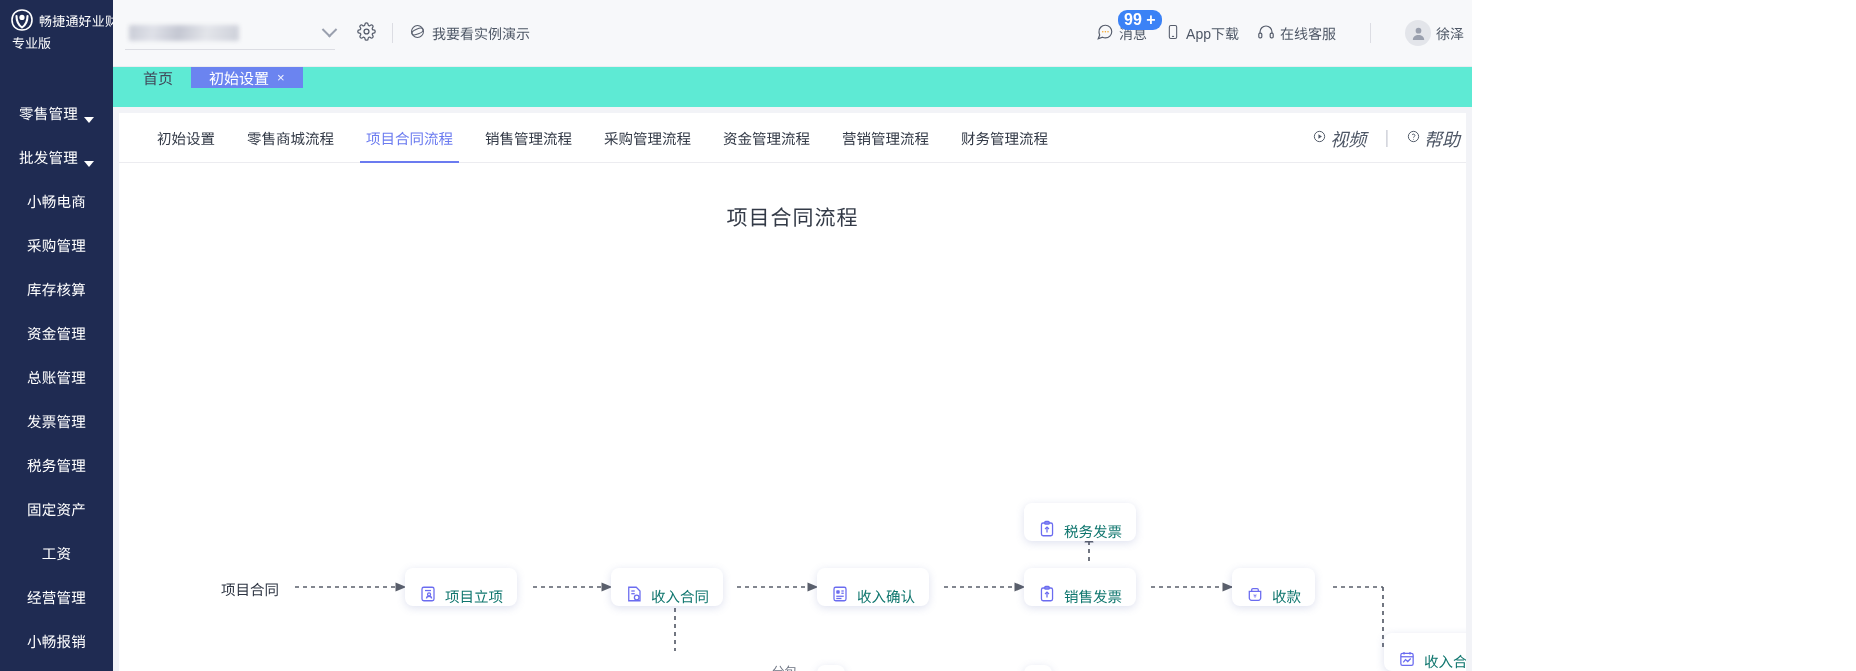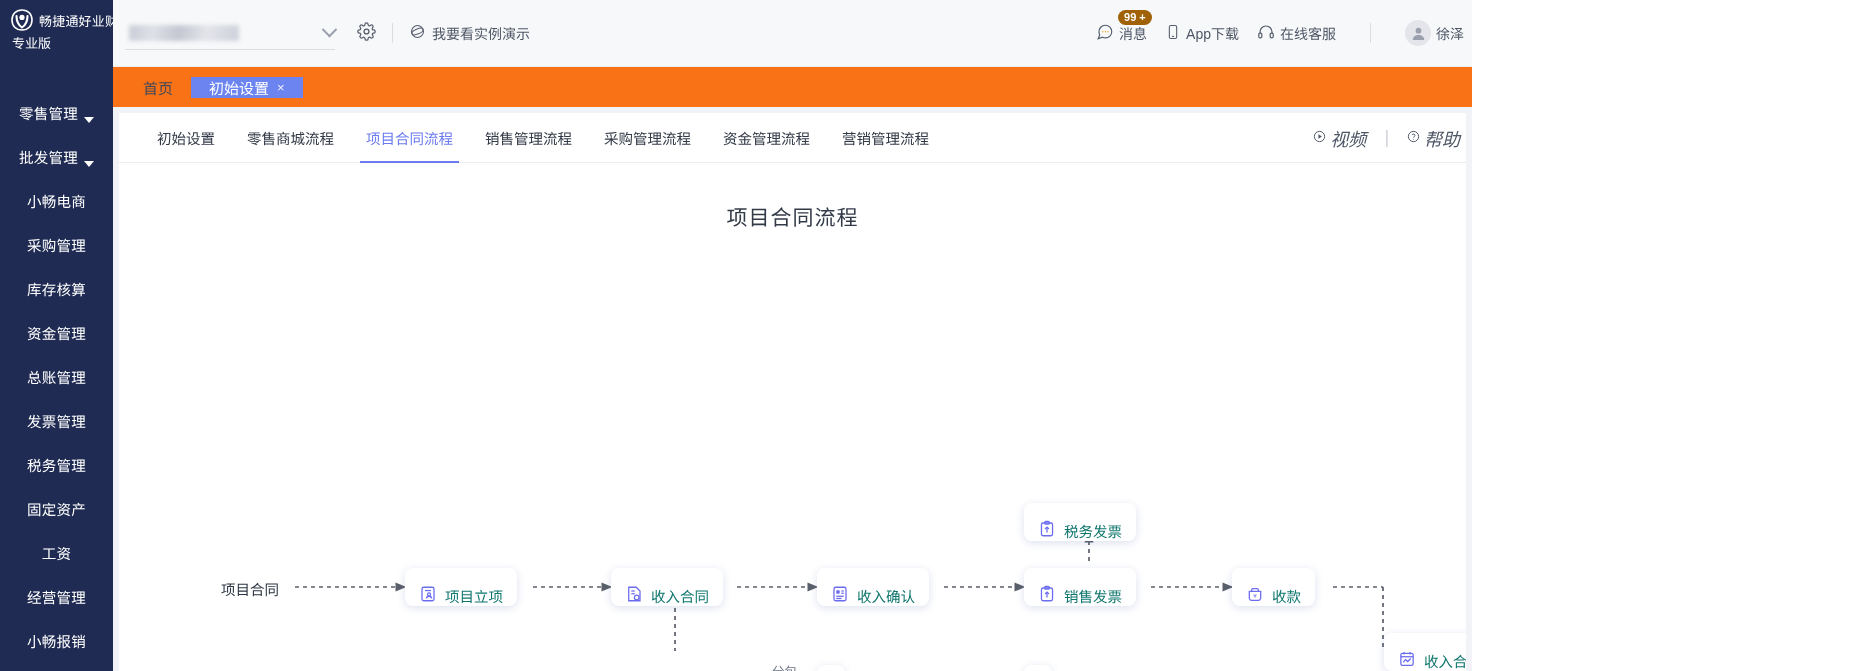--- a/index.html
+++ b/index.html
@@ -76,33 +76,33 @@
     margin-left: auto; display: flex; align-items: center;
     padding-right: 8px; gap: 18px;
   }
   .hdr-action {
     display: flex; align-items: center; gap: 5px;
     color: #4e5766; font-size: 14px; cursor: pointer;
     position: relative; white-space: nowrap;
   }
   .badge {
     position: absolute; top: -13px; left: 22px;
-    background: #a16207; color: #fff; font-size: 11px; font-weight: bold;
+    background: #3b82f6; color: #fff; font-size: 16px; font-weight: bold;
     border-radius: 9px; padding: 1px 6px 2px; line-height: 1.1;
     white-space: nowrap;
   }
   .avatar {
     width: 26px; height: 26px; border-radius: 50%;
     background: #e3e5ea; display: flex; align-items: center; justify-content: center;
   }
   .user-name { color: #4e5766; font-size: 14px; white-space: nowrap; }
 
   
   .tabstrip {
-    height: 40px; background: #f97316; display: flex; align-items: center;
+    height: 40px; background: #5eead4; display: flex; align-items: flex-start;
     padding-left: 12px; flex: 0 0 40px;
   }
   .browser-tab {
     display: flex; align-items: center; gap: 8px;
     padding: 0 18px; font-size: 15px; color: #41485a; cursor: pointer;
   }
   .browser-tab.active { background: #6b84f0; color: #ffffff; }
   .tab-close { font-size: 13px; opacity: .9; cursor: pointer; }
 
   
@@ -330,20 +330,23 @@
             </div>
           <div class="subtab">
               <span>采购管理流程</span>
             </div>
           <div class="subtab">
               <span>资金管理流程</span>
             </div>
           <div class="subtab">
               <span>营销管理流程</span>
             </div>
+          <div class="subtab">
+              <span>财务管理流程</span>
+            </div>
 
           <div class="subtabs-right">
             <span class="mini-link">
               <span>
                 <svg width="13" height="13" viewBox="0 0 24 24" fill="none" stroke="#4e5766" stroke-width="1.8">
                   <circle cx="12" cy="12" r="9.5"></circle>
                   <polygon points="10,7.8 16.4,12 10,16.2" fill="#4e5766" stroke="none"></polygon>
                 </svg>
               </span>
               <span>视频</span>

